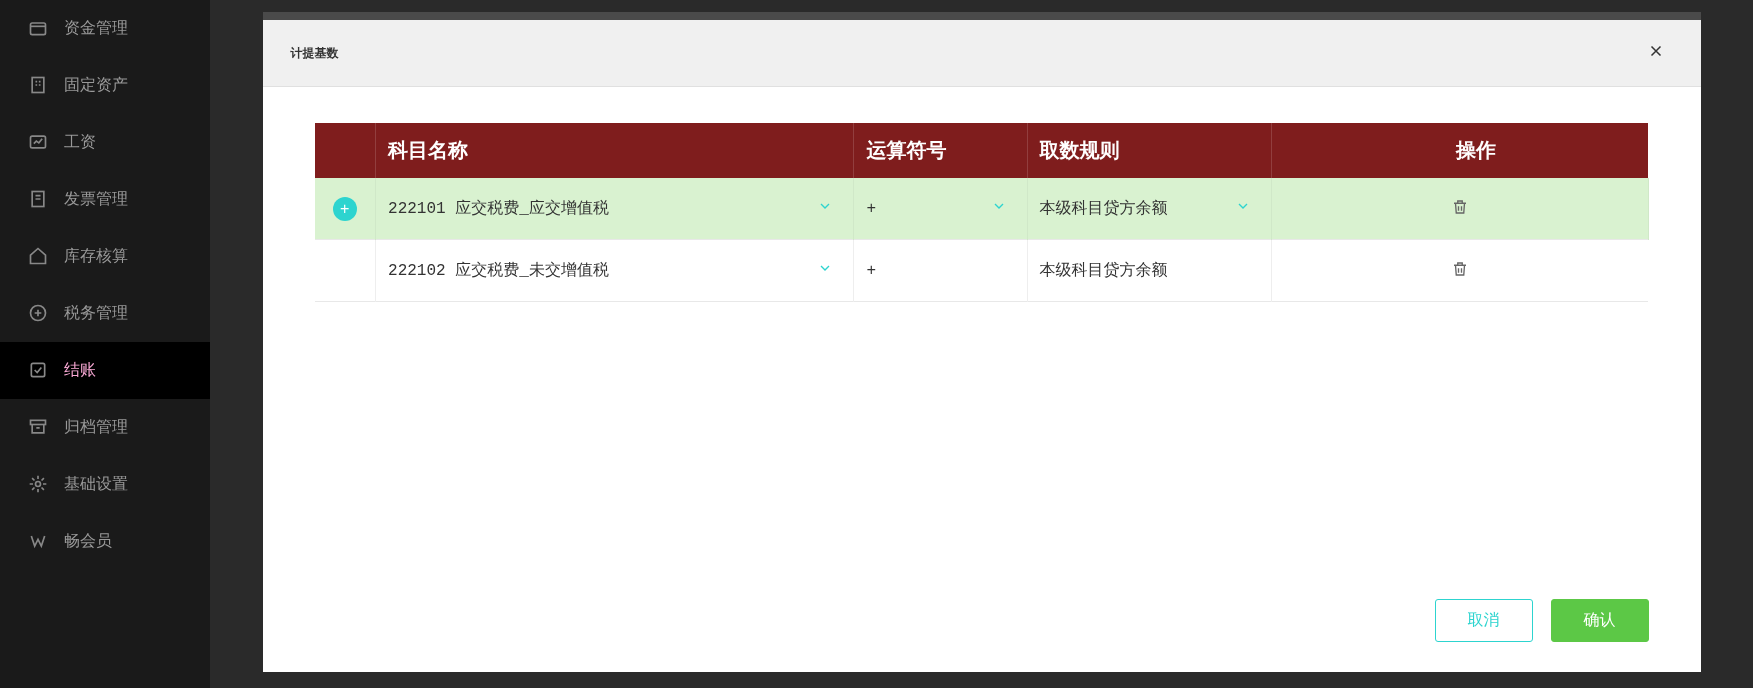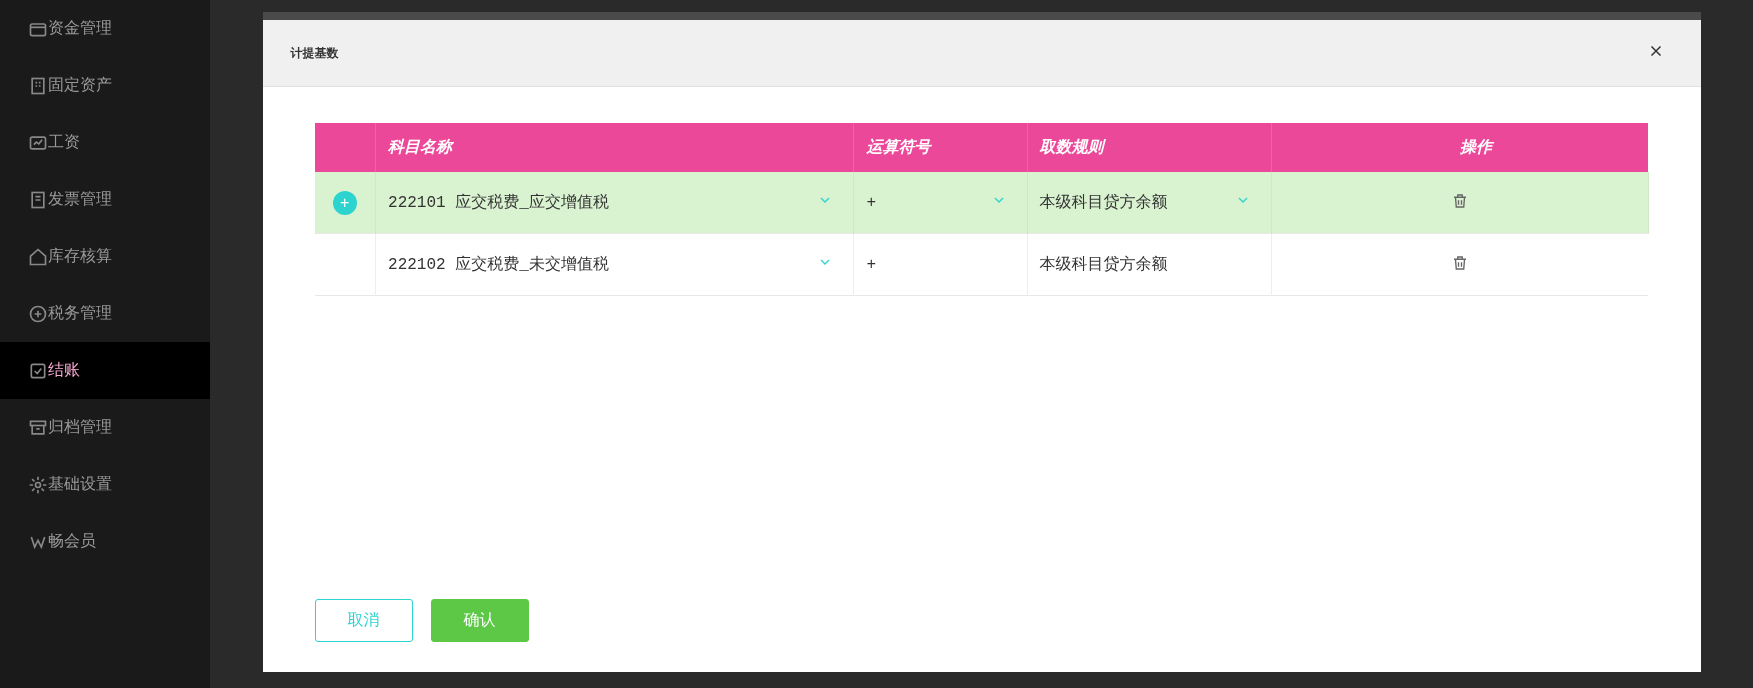--- a/index.html
+++ b/index.html
@@ -19,26 +19,26 @@
       position: absolute;
       left: 0;
       top: 0;
       width: 210px;
       height: 688px;
       background: #1a1a1a;
       padding-top: 0;
     }
     .sidebar-item {
       display: flex;
-      align-items: flex-end;
+      align-items: flex-start;
       padding: 18px 28px;
       color: #999;
       font-size: 16px;
       cursor: pointer;
-      gap: 0;
+      gap: 16px;
     }
     .sidebar-item.active {
       background: #000;
       color: #f9a8d4;
     }
     .sidebar-icon {
       width: 20px;
       height: 20px;
       display: inline-flex;
       align-items: center;
@@ -97,28 +97,27 @@
     .modal-body {
       flex: 1;
       padding: 36px 52px 20px 52px;
       overflow: auto;
     }
     .data-table {
       width: 100%;
       border-collapse: collapse;
     }
     .data-table thead th {
-      background: #ec4899;
+      background: #7f1d1d;
       color: #fff;
-      font-size: 16px;
+      font-size: 20px;
       font-weight: bold;
       text-align: left;
       padding: 14px 12px;
       border-right: 1px solid rgba(255,255,255,0.15);
-      font-style: italic;
     }
     .data-table thead th:last-child {
       border-right: none;
       padding-left: 44px;
     }
     .data-table thead th.center {
       text-align: center;
     }
     .data-table tbody tr {
       border-bottom: 1px solid #e8e8e8;
@@ -184,20 +183,21 @@
     .delete-btn {
       background: none;
       border: none;
       cursor: pointer;
       color: #666;
       padding: 4px;
     }
     .modal-footer {
       padding: 20px 52px 30px;
       display: flex;
+      justify-content: flex-end;
       gap: 18px;
     }
     .btn {
       padding: 10px 32px;
       font-size: 16px;
       border-radius: 3px;
       cursor: pointer;
       border: 1px solid transparent;
     }
     .btn-cancel {

